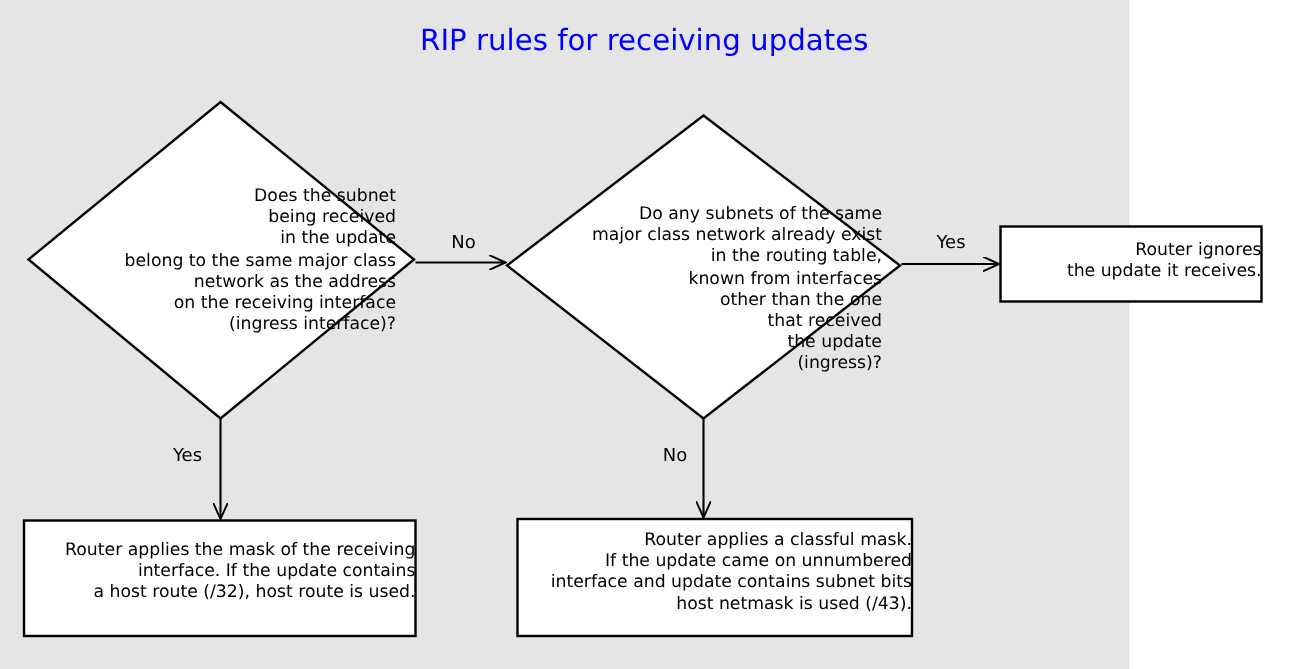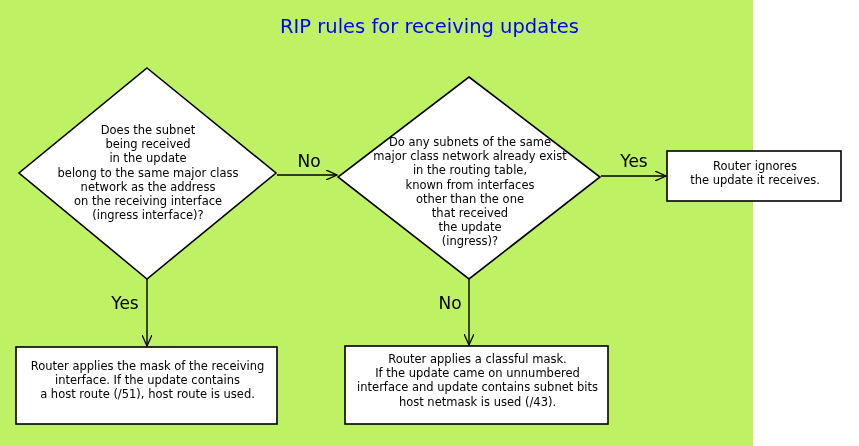--- a/index.html
+++ b/index.html
@@ -11,41 +11,41 @@
     width: 859px;
     height: 446px;
     font-family: "DejaVu Sans", sans-serif;
     color: #000000;
     overflow: hidden;
   }
   #canvas {
     position: relative;
     width: 753px;
     height: 446px;
-    background: #bef264;
+    background: #e5e5e5;
   }
   #flow-svg {
     position: absolute;
     left: 0;
     top: 0;
     width: 859px;
     height: 446px;
   }
   .node-text {
     position: absolute;
-    text-align: center;
+    text-align: right;
     font-size: 11.5px;
     line-height: 14.2px;
     color: #000000;
     white-space: pre-line;
     pointer-events: none;
   }
   .edge-label {
     position: absolute;
-    font-size: 17px;
+    font-size: 12px;
     line-height: 13px;
     color: #000000;
     text-align: center;
     white-space: nowrap;
   }
   #diagram-title {
     position: absolute;
     left: 0;
     top: 15px;
     width: 859px;
@@ -115,21 +115,21 @@
 major class network already exist
 in the routing table,
 known from interfaces
 other than the one
 that received
 the update
 (ingress)?</div>
 
   <div class="node-text" id="action-apply-receiving-mask-text">Router applies the mask of the receiving
 interface. If the update contains
-a host route (/51), host route is used.</div>
+a host route (/32), host route is used.</div>
 
   <div class="node-text" id="action-apply-classful-mask-text">Router applies a classful mask.
 If the update came on unnumbered
 interface and update contains subnet bits
 host netmask is used (/43).</div>
 
   <div class="edge-label" id="label-no-top">No</div>
 
   <div class="edge-label" id="label-yes-left">Yes</div>
 

